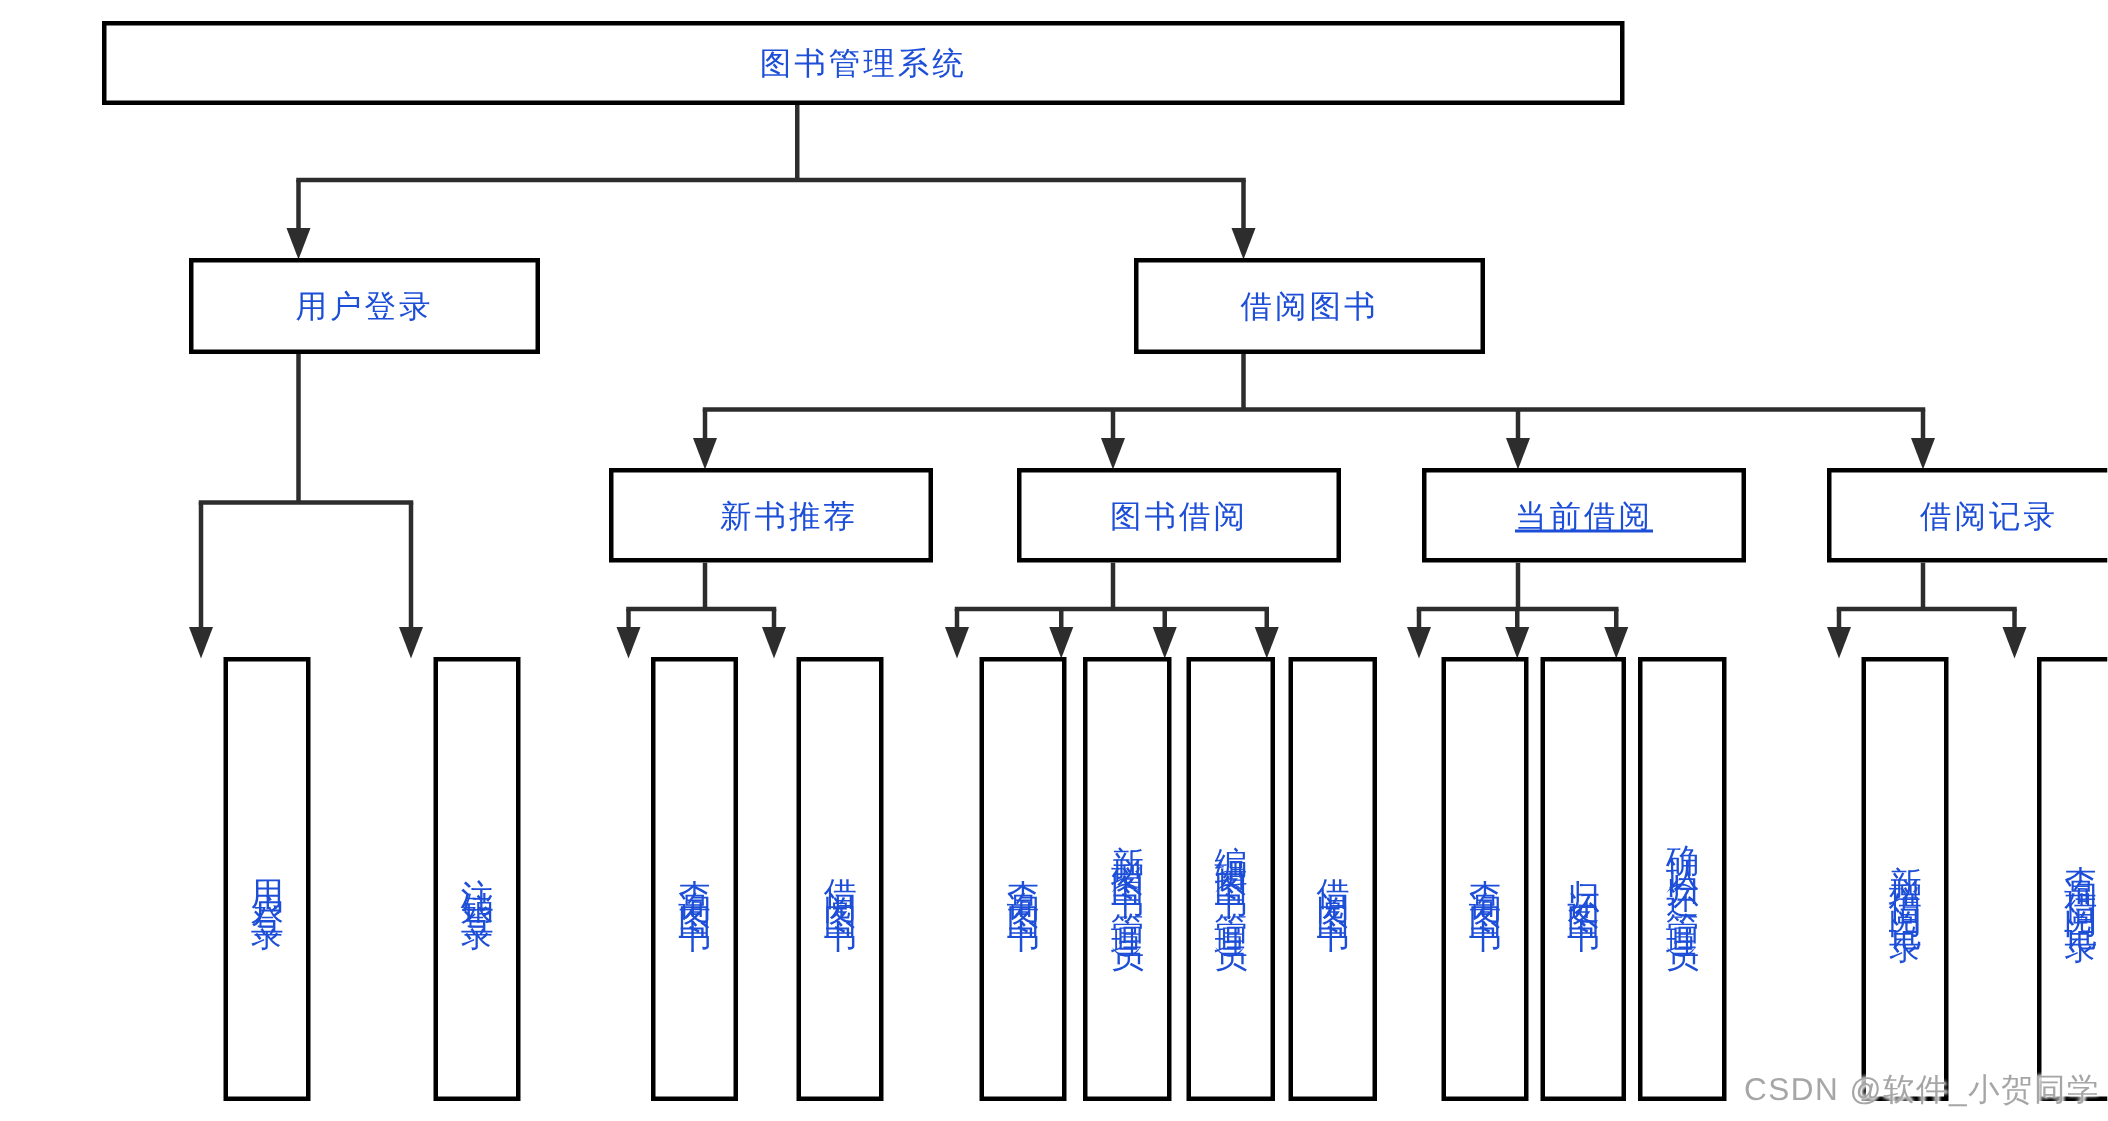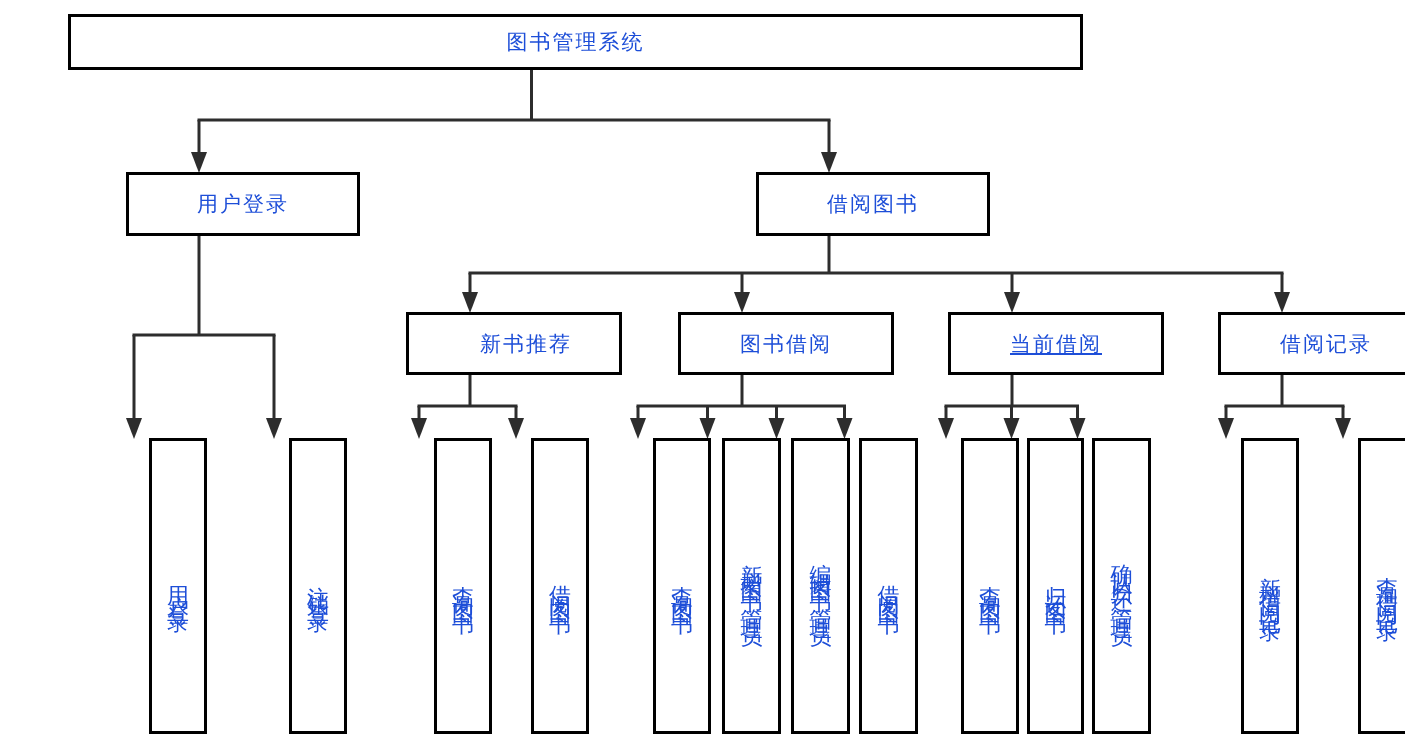--- a/index.html
+++ b/index.html
@@ -158,13 +158,14 @@
       <div class="node v" style="left: 1048px; top: 438px; width: 59px; height: 296px;">
         <span class="label">确认归还（管理员）</span>
       </div>
       <div class="node v" style="left: 1197px; top: 438px; width: 58px; height: 296px;">
         <span class="label">新增借阅记录</span>
       </div>
       <div class="node v" style="left: 1314px; top: 438px; width: 58px; height: 296px;">
         <span class="label">查询借阅记录</span>
       </div>
     </div>
+  <div class="watermark">CSDN @软件_小贺同学</div>
 </div>
 
 </body></html>

